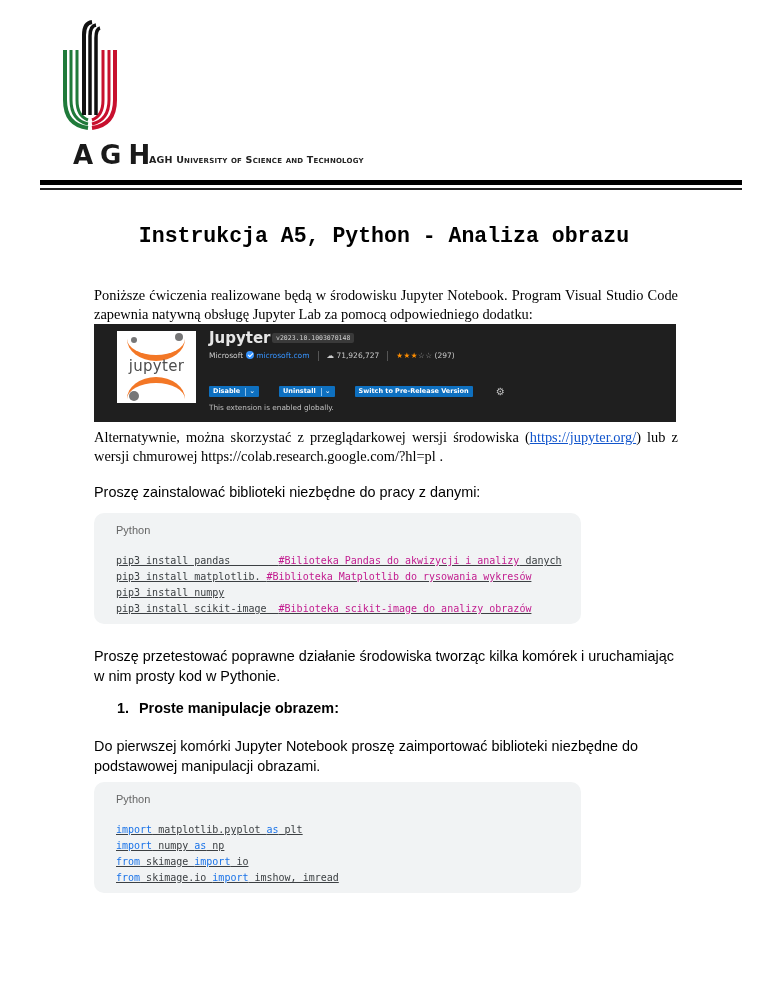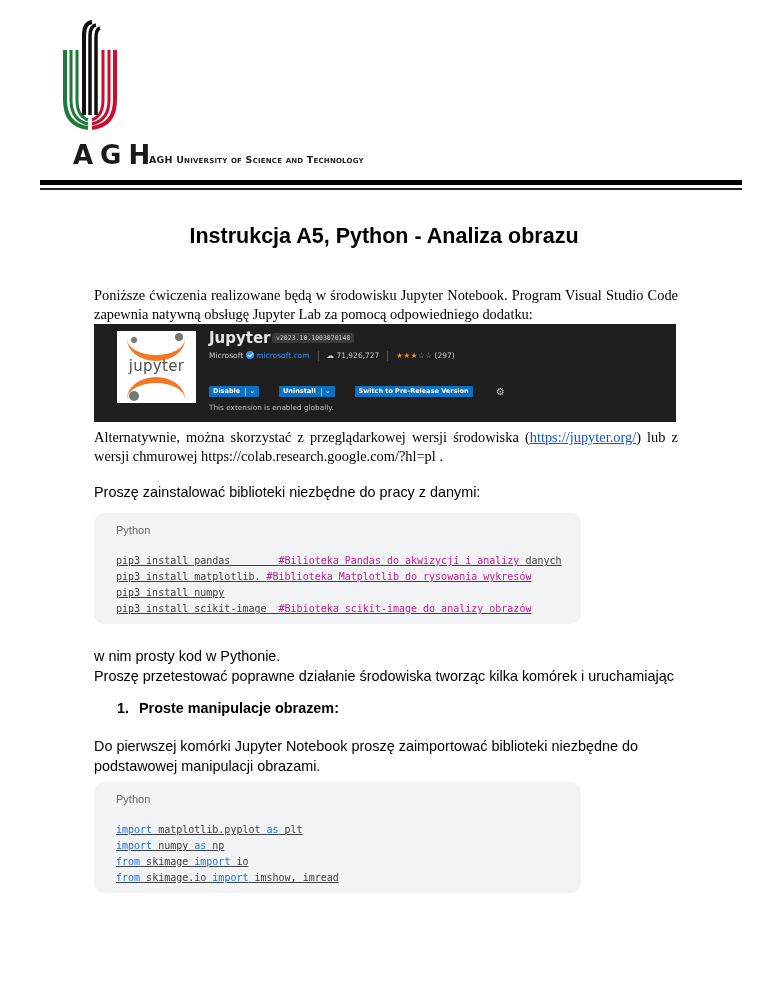--- a/index.html
+++ b/index.html
@@ -7,21 +7,21 @@
   .abs { position: absolute; }
 
   
   .logo-mark { left: 60px; top: 20px; width: 60px; height: 110px; }
   .agh-letters { left: 60px; top: 140px; font-family: "DejaVu Sans", sans-serif; font-weight: bold; font-size: 26px; letter-spacing: 7px; color: #1a1a1a; margin-left: 13px; }
   .agh-univ { left: 149px; top: 154px; font-family: "DejaVu Sans", sans-serif; font-weight: bold; font-size: 9.5px; color: #222; letter-spacing: 0.2px; font-variant: small-caps; }
 
   .rule-thick { left: 40px; top: 180px; width: 702px; height: 5px; background: #000; }
   .rule-thin { left: 40px; top: 188px; width: 702px; height: 2px; background: #222; }
 
-  .doc-title { left: 0; width: 768px; top: 224px; text-align: center; font-family: Liberation Sans, sans-serif; font-weight: bold; font-size: 21.5px; }
+  .doc-title { left: 0; width: 768px; top: 224px; text-align: center; font-family: Liberation Mono, monospace; font-weight: bold; font-size: 21.5px; }
 
   .serif-p { font-family: "Liberation Serif", serif; font-size: 14.4px; line-height: 19px; text-align: justify; }
   .sans-p { font-family: "Liberation Sans", sans-serif; font-size: 14.4px; line-height: 20px; }
 
   .p1 { left: 94px; top: 286px; width: 584px; }
   .p1 span.l { display: block; text-align-last: justify; }
 
   
   .ext-panel { left: 94px; top: 324px; width: 582px; height: 98px; background: #1f1f1f; }
   .ext-logo { position: absolute; left: 23px; top: 7px; width: 79px; height: 72px; background: #fff; }
@@ -143,22 +143,22 @@
 
 <div class="abs code-box cb1">
   <div class="lang">Python</div>
   <pre><span>pip3 install pandas        </span><span class="c-cmt">#Bilioteka Pandas do akwizycji i analizy</span><span> danych</span>
 <span>pip3 install matplotlib. </span><span class="c-cmt">#Biblioteka Matplotlib do rysowania wykresów</span>
 <span>pip3 install numpy</span>
 <span>pip3 install scikit-image  </span><span class="c-cmt">#Bibioteka scikit-image do analizy obrazów</span></pre>
 </div>
 
 <div class="abs sans-p p4">
+  <div>Proszę przetestować poprawne działanie środowiska tworząc kilka komórek i uruchamiając</div>
   <div>w nim prosty kod w Pythonie.</div>
-  <div>Proszę przetestować poprawne działanie środowiska tworząc kilka komórek i uruchamiając</div>
 </div>
 
 <div class="abs h-num">
   <span class="n">1.</span><span>Proste manipulacje obrazem:</span>
 </div>
 
 <div class="abs sans-p p5">
   <div>Do pierwszej komórki Jupyter Notebook proszę zaimportować biblioteki niezbędne do</div>
   <div>podstawowej manipulacji obrazami.</div>
 </div>

